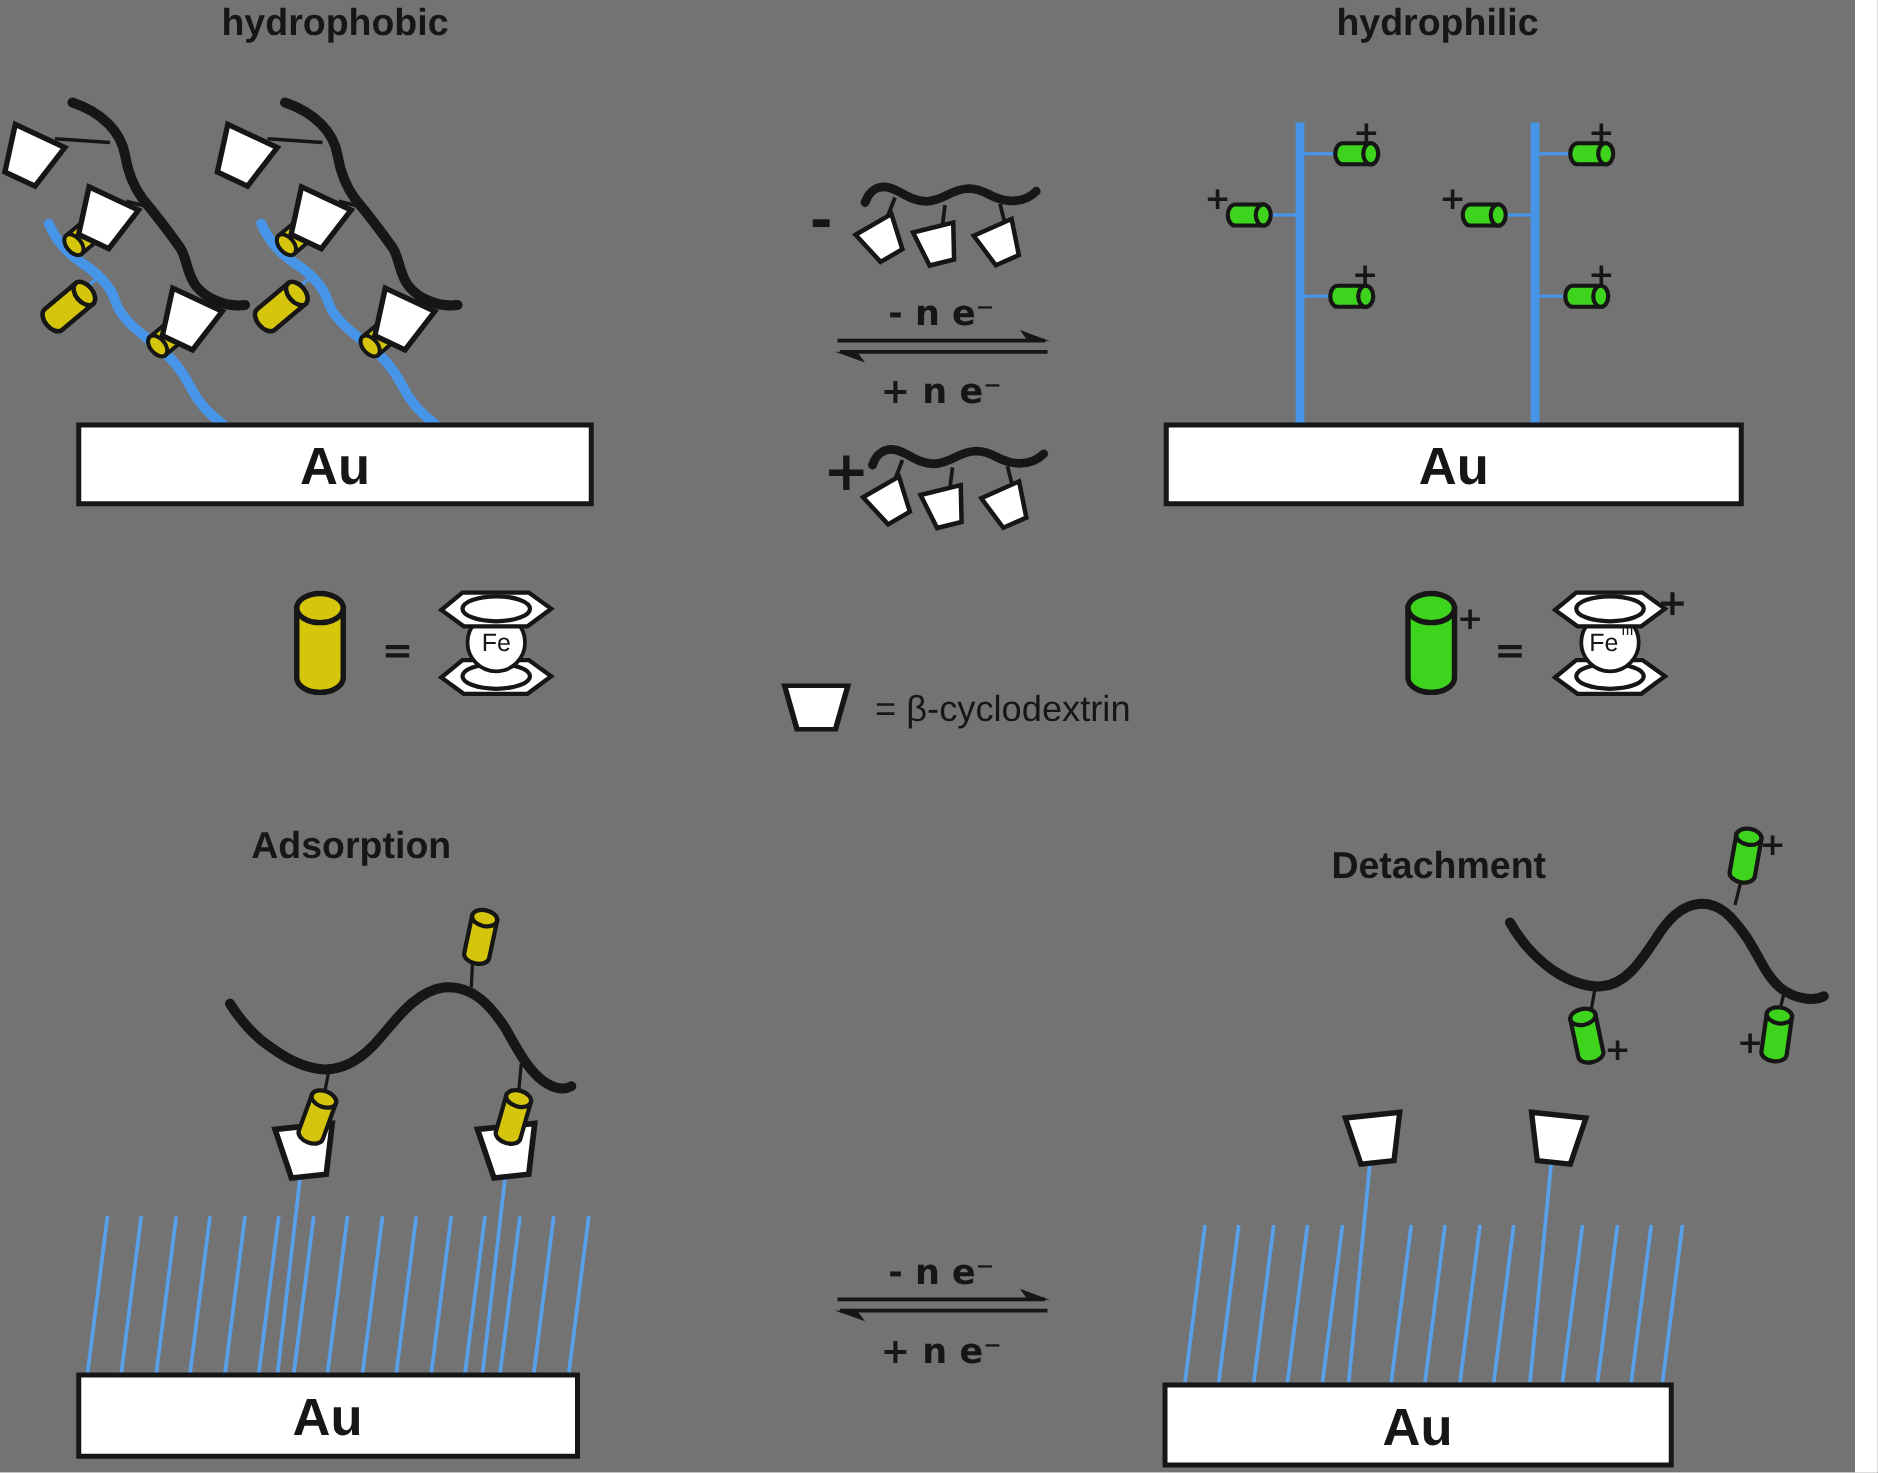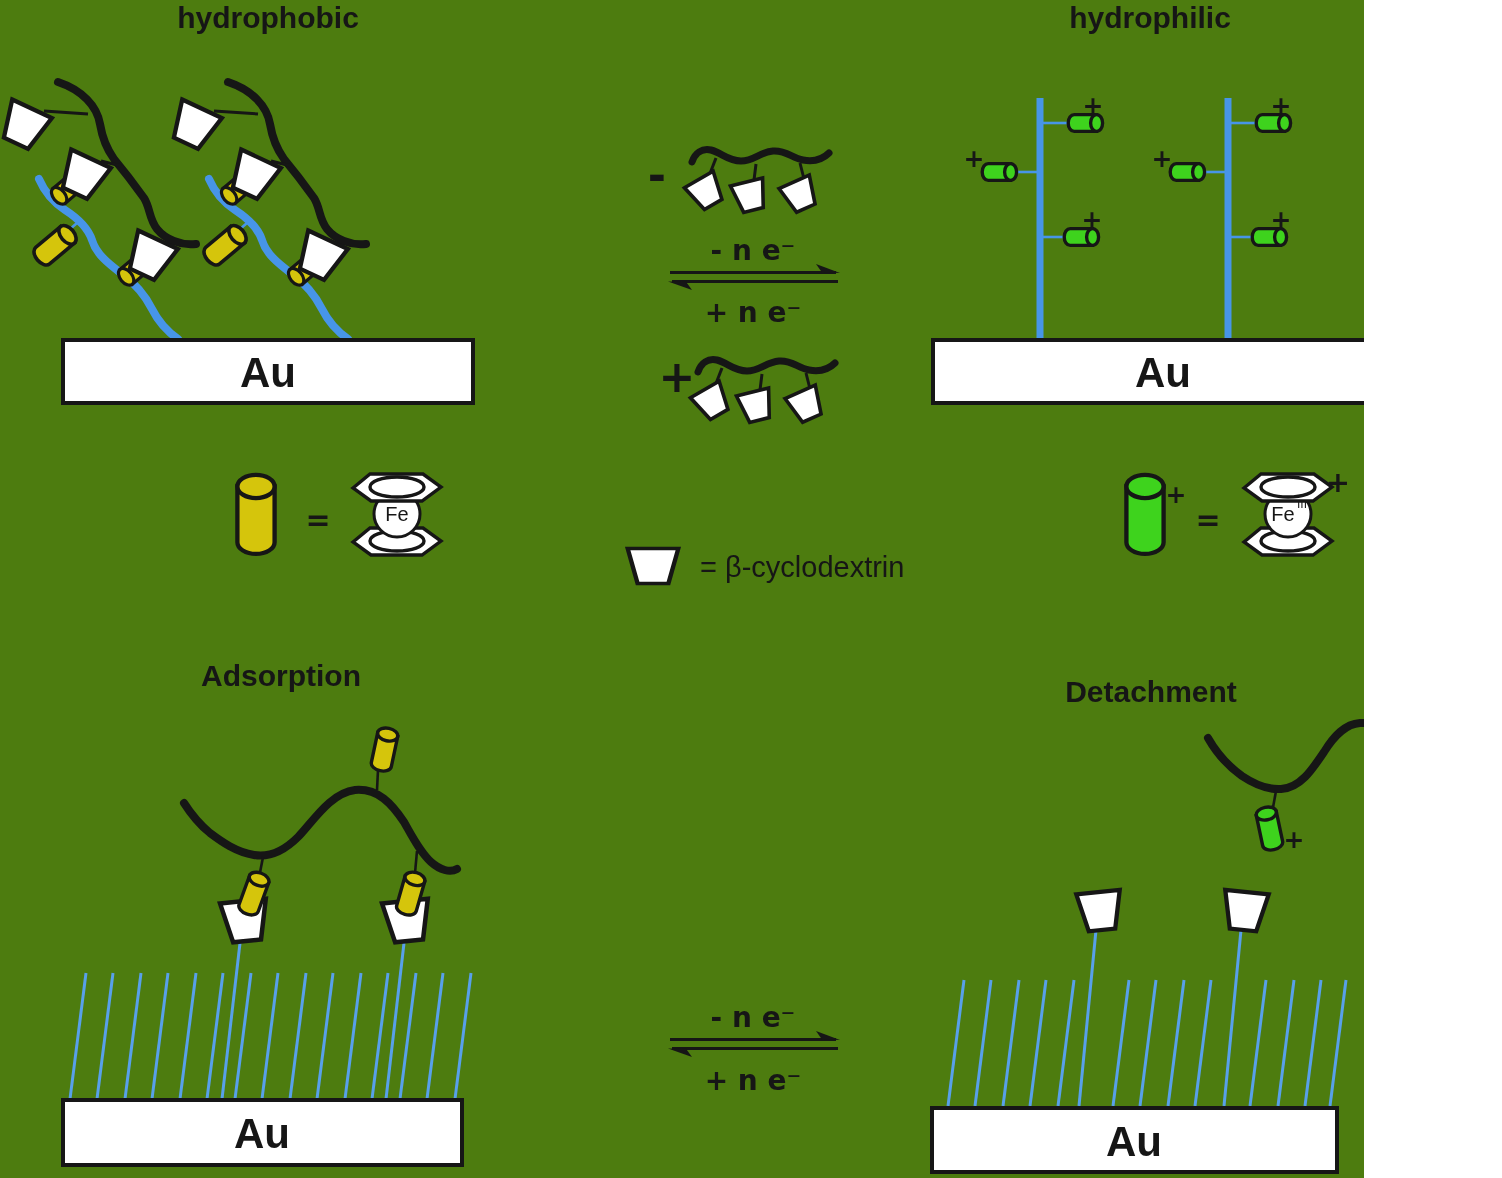--- a/index.html
+++ b/index.html
@@ -1,16 +1,16 @@
 <!DOCTYPE html>
 <html><head>
 <meta charset="utf-8">
 <style>
   html,body{margin:0;padding:0;background:#fff;}
-  #fig{position:relative;width:1364px;height:1178px;background:#4d7c0f;overflow:hidden;
+  #fig{position:relative;width:1484px;height:1178px;background:#737373;overflow:hidden;
        font-family:"Liberation Sans",sans-serif;}
   svg{display:block}
   .chain-blk{stroke:#161616;stroke-width:8;fill:none;stroke-linecap:round;}
   .chain-blue{stroke:#4795e8;stroke-width:8;fill:none;stroke-linecap:round;}
   .bar-blue{stroke:#4795e8;stroke-width:7;fill:none;stroke-linecap:butt;}
   .conn-blue{stroke:#4795e8;stroke-width:2.6;fill:none;}
   .conn-blk{stroke:#161616;stroke-width:2.6;fill:none;}
   .stem-blk{stroke:#161616;stroke-width:3;fill:none;}
   .brush{stroke:#58a0ea;stroke-width:3;fill:none;}
   .box{fill:#ffffff;stroke:#161616;stroke-width:4;}

